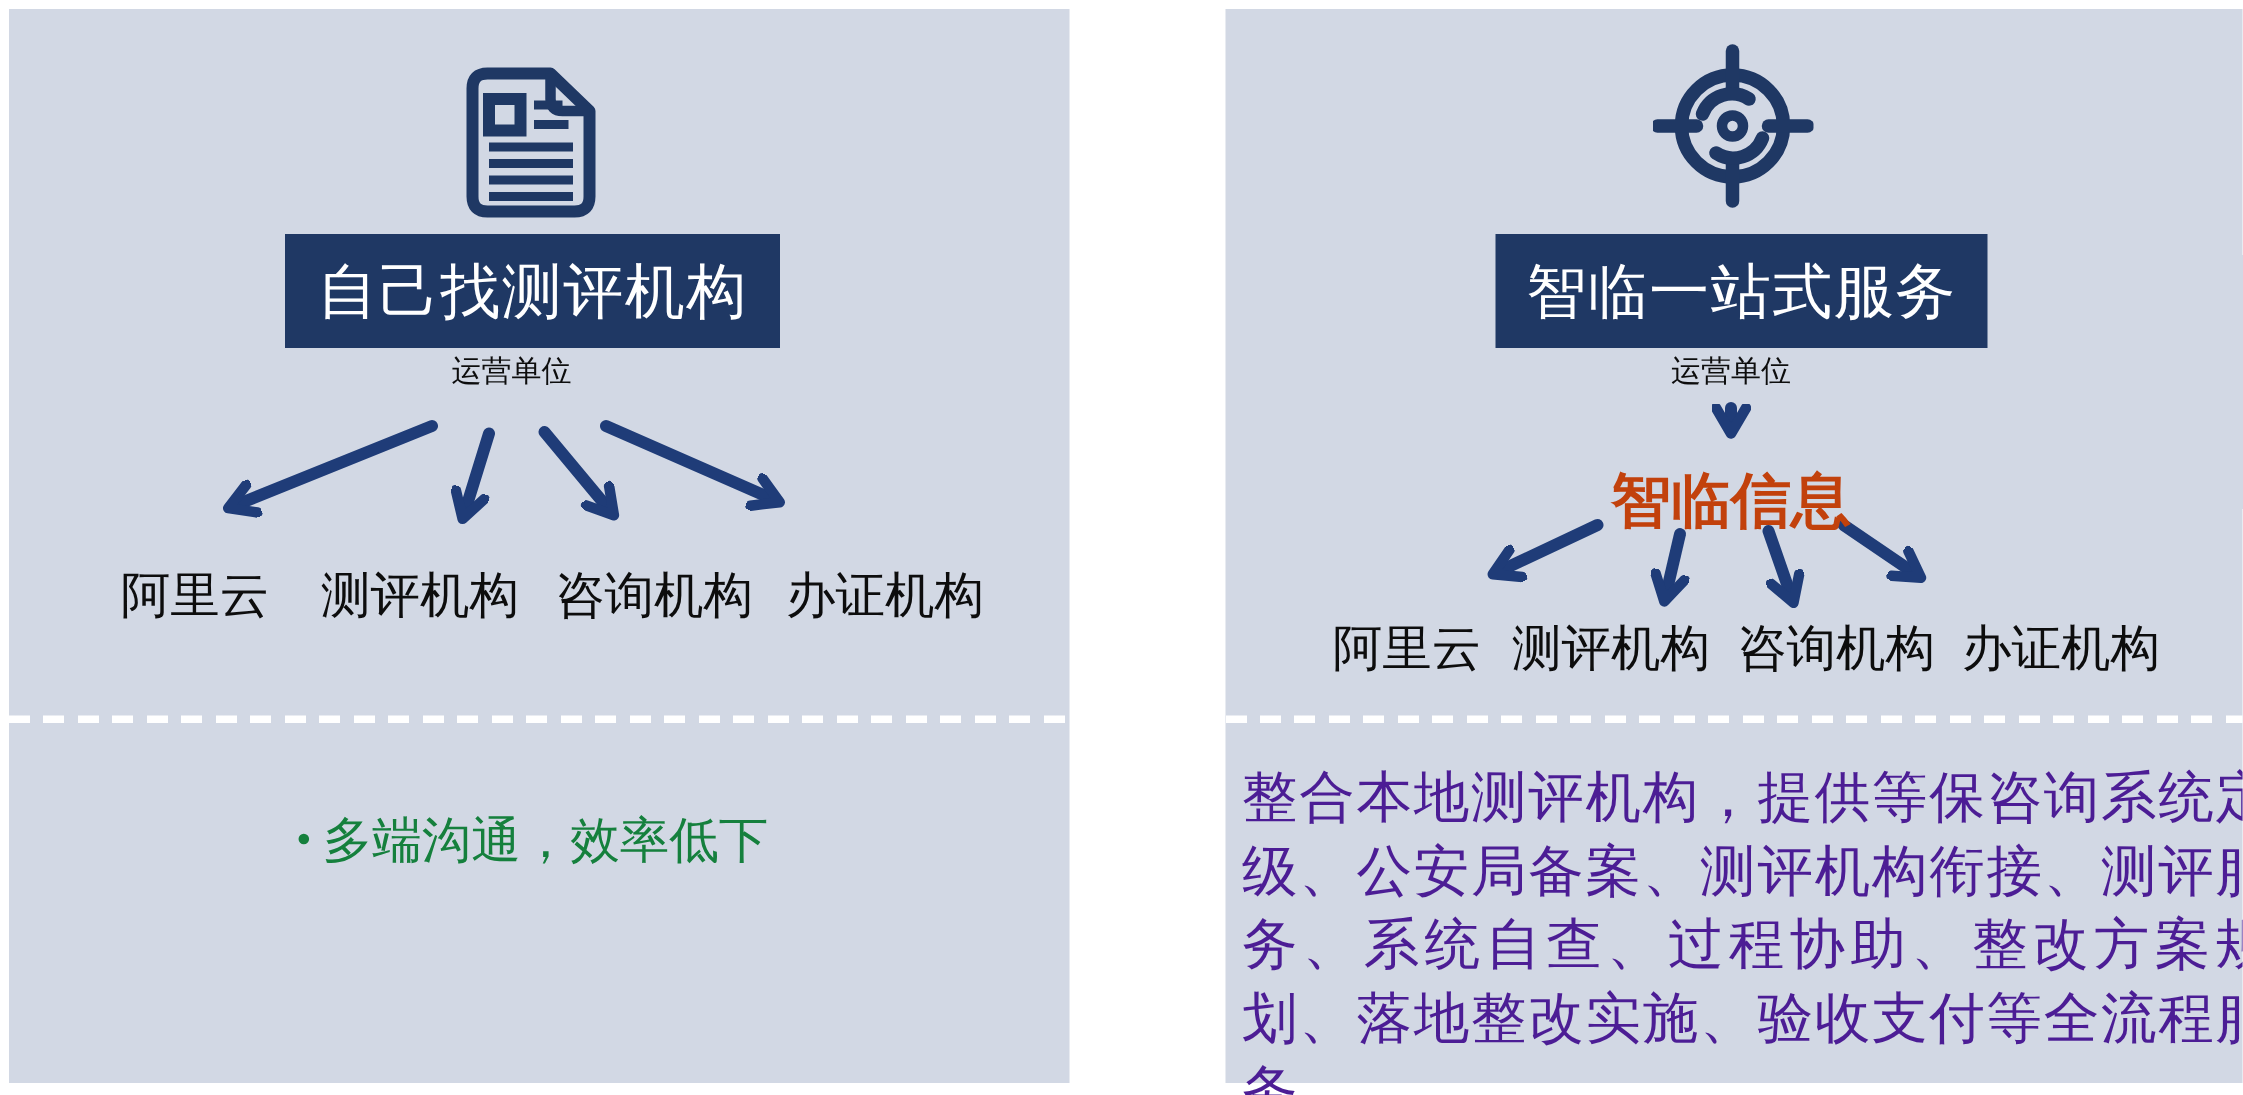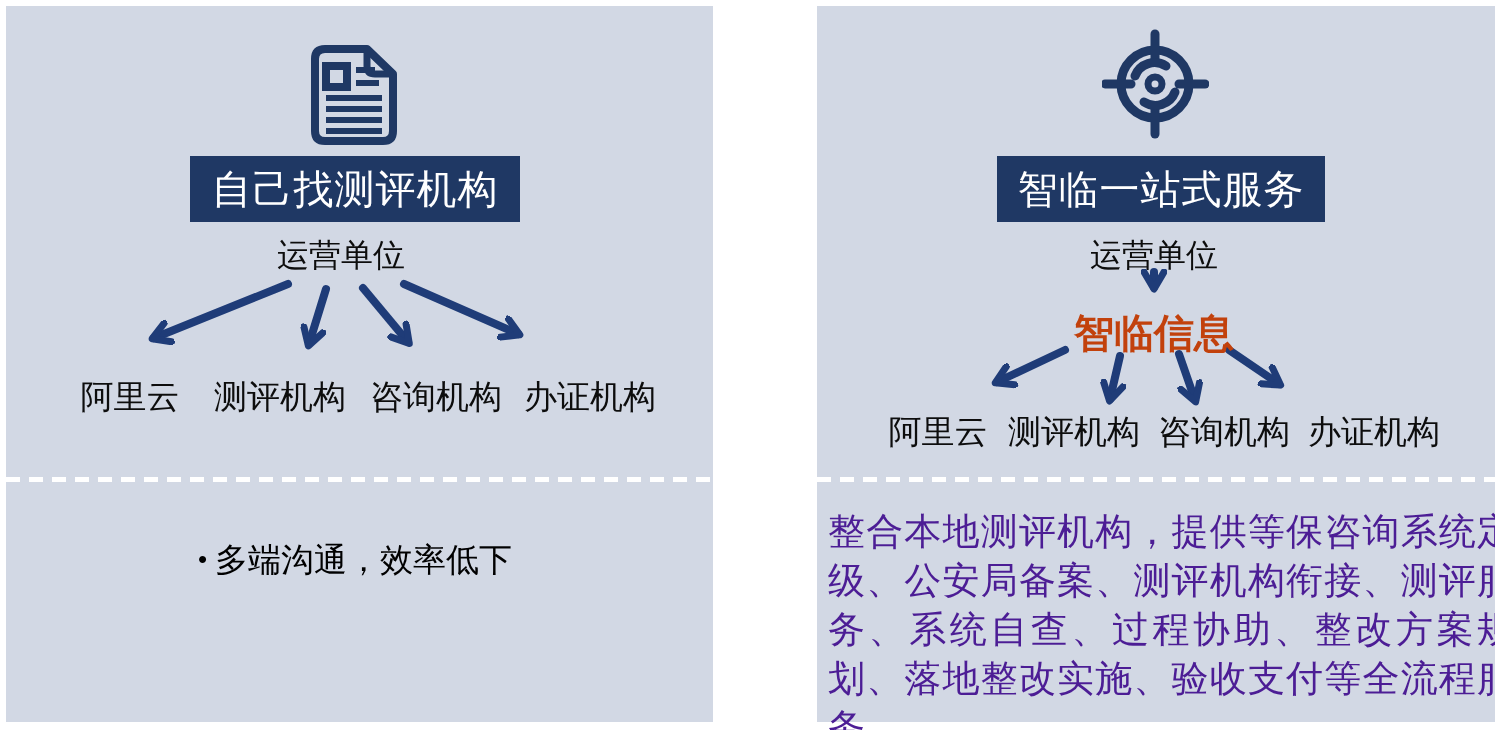--- a/index.html
+++ b/index.html
@@ -17,41 +17,41 @@
     background: #d2d8e4;
   }
   .panel-left  { left: 6px;   width: 707px; }
   .panel-right { left: 817px; width: 705px; }
 
   .icon-wrap { position: absolute; }
 
   .title-bar {
     position: absolute;
     top: 150px;
-    height: 66px;
+    height: 76px;
     background: #1f3864;
     display: flex;
     align-items: center;
     justify-content: center;
   }
   .title-bar span {
     color: #ffffff;
     font-size: 40px;
     letter-spacing: 1px;
     white-space: nowrap;
   }
 
   .node-label {
     position: absolute;
     transform: translateX(-50%);
     font-size: 33px;
     color: #0d0d0d;
     white-space: nowrap;
   }
-  .root-label { font-size: 32px; }
+  .root-label { font-size: 20px; }
 
   .intermediary-label {
     position: absolute;
     transform: translateX(-50%);
     font-size: 40px;
     font-weight: bold;
     color: #c2410c;
     white-space: nowrap;
   }
 
@@ -70,21 +70,21 @@
   }
 
   .bullet-list {
     position: absolute;
     left: 192px;
     top: 530px;
   }
   .bullet-item {
     font-size: 33px;
     line-height: 48px;
-    color: #000000;
+    color: #15803d;
     white-space: nowrap;
   }
   .bullet-item::before {
     content: "\2022";
     font-size: 26px;
     margin-right: 8px;
     position: relative;
     top: -3px;
   }
 

